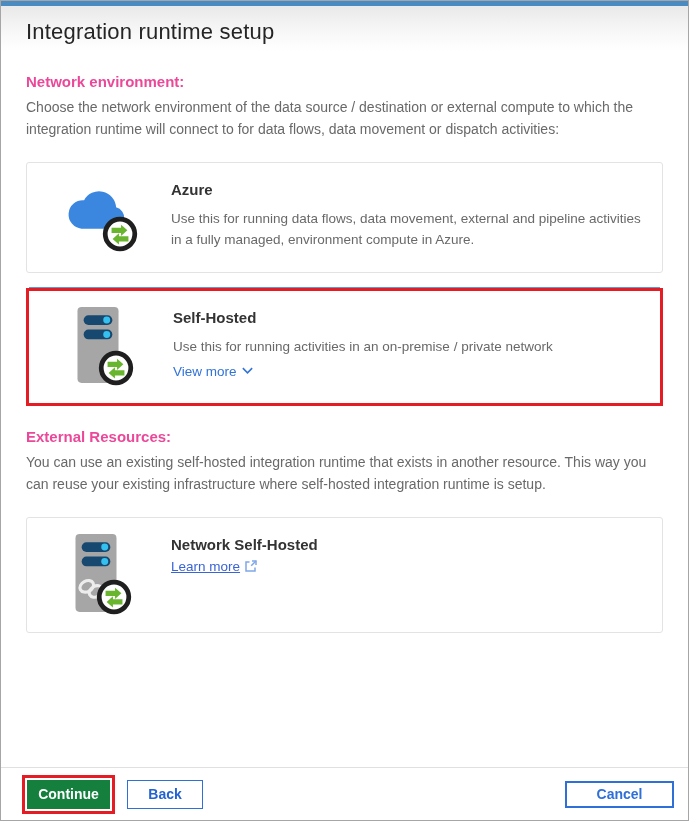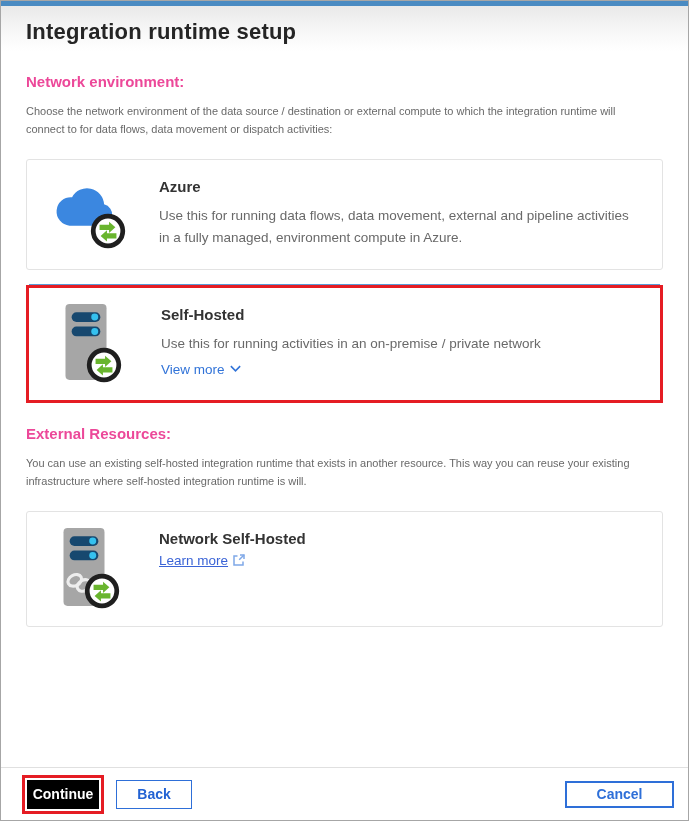--- a/index.html
+++ b/index.html
@@ -13,35 +13,35 @@
     display:flex; flex-direction:column;
     position:relative; overflow:hidden;
   }
   .topbar { height:5px; background:#4a8bc2; flex:none; }
   .header {
     flex:none;
     padding:13px 25px 6px;
     background:linear-gradient(180deg,#e9e9e9 0%, #f8f8f8 60%, #ffffff 100%);
   }
   .page-title {
-    font-size:22px; font-weight:700; color:#252525; letter-spacing:0.2px;
+    font-size:22px; font-weight:400; color:#252525; letter-spacing:0.2px;
   }
   .body { flex:1; display:flex; flex-direction:column; padding:0 25px; }
 
   .section-heading { font-size:15px; font-weight:700; color:#ec4899; margin-top:22px; }
   .section-desc {
-    font-size:11px; color:#696969; line-height:1.6; margin-top:13px; max-width:625px;
+    font-size:14px; color:#696969; line-height:1.6; margin-top:6px; max-width:625px;
   }
 
   .card {
     margin-top:21px;
     border:1px solid #e3e3e3; border-radius:3px;
     background:#fff;
     display:flex; align-items:flex-start;
-    padding:16px 20px 16px 24px;
+    padding:16px 20px 16px 36px;
   }
   .card.azure { min-height:111px; }
   .card.linked { min-height:100px; }
 
   .card-highlight {
     margin-top:15px;
     border:3px solid #e51c23;
     box-shadow:0 -4px 0 -3px #5b9bd5;
   }
   .card-highlight .card { margin-top:0; border:none; border-radius:4px; min-height:97px; }
@@ -66,22 +66,22 @@
     display:flex; align-items:center;
     padding:0 14px 0 21px;
   }
   .btn {
     font-family:"Liberation Sans", sans-serif;
     font-size:14px; font-weight:700;
     cursor:pointer; background:#fff;
   }
   .continue-highlight { border:3px solid #e51c23; padding:2px; background:#fff; }
   .btn.primary {
-    width:72px; height:29px;
-    background:#000000; color:#fff; border:none;
+    width:83px; height:29px;
+    background:#15803d; color:#fff; border:none;
   }
   .btn.back {
     width:76px; height:29px; margin-left:12px;
     border:1px solid #2e6fd8; color:#2262d3;
   }
   .btn.cancel {
     width:109px; height:27px; margin-left:auto;
     border:2px solid #2e6fd8; color:#2e6fd8;
   }
 </style>
@@ -140,21 +140,21 @@
             <a class="link">View more</a>
             <svg width="13" height="13" viewBox="0 0 14 14">
               <polyline points="2,4.5 7,9.5 12,4.5" fill="none" stroke="#3173d8" stroke-width="1.7"></polyline>
             </svg>
           </div>
         </div>
       </div>
     </div>
 
     <div class="section-heading">External Resources:</div>
-    <p class="section-desc">You can use an existing self-hosted integration runtime that exists in another resource. This way you can reuse your existing infrastructure where self-hosted integration runtime is will.</p>
+    <p class="section-desc">You can use an existing self-hosted integration runtime that exists in another resource. This way you can reuse your existing infrastructure where self-hosted integration runtime is setup.</p>
 
     <div class="card linked">
       <div class="icon-wrap" style="height:82px;">
         <svg width="50" height="82" viewBox="0 0 48 80" style="position:absolute;left:8px;top:-2px;">
           <rect x="4" y="2" width="40" height="76" rx="4" fill="#a6a6a6"></rect>
           <rect x="10" y="10" width="28" height="9.5" rx="4.7" fill="#17486f"></rect>
           <circle cx="32.5" cy="14.7" r="3.4" fill="#35c1ef"></circle>
           <rect x="10" y="24" width="28" height="9.5" rx="4.7" fill="#17486f"></rect>
           <circle cx="32.5" cy="28.7" r="3.4" fill="#35c1ef"></circle>
           <g stroke="#ededed" stroke-width="3" fill="none">

